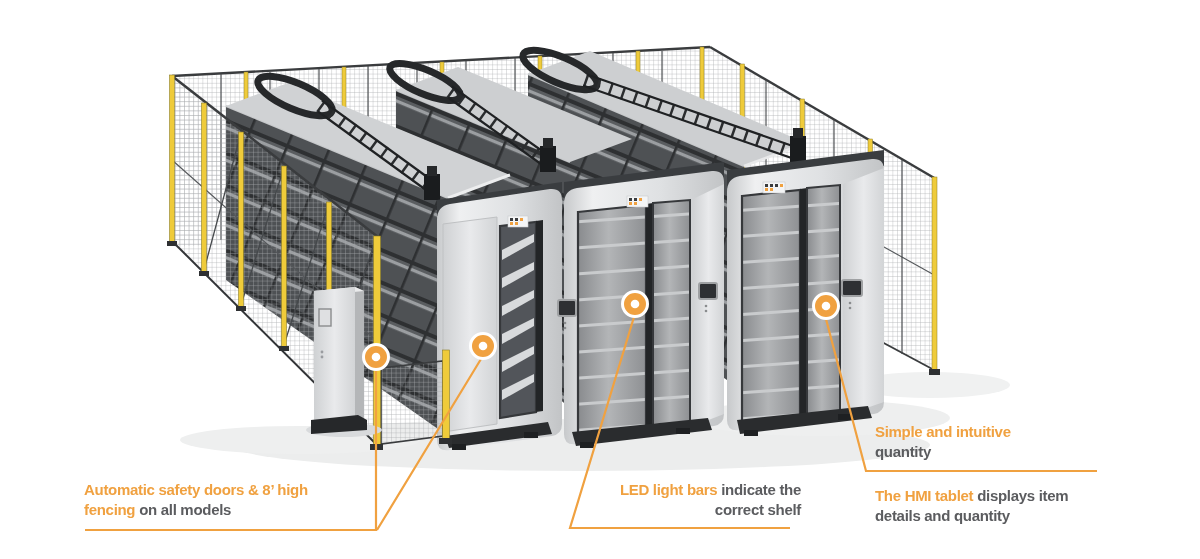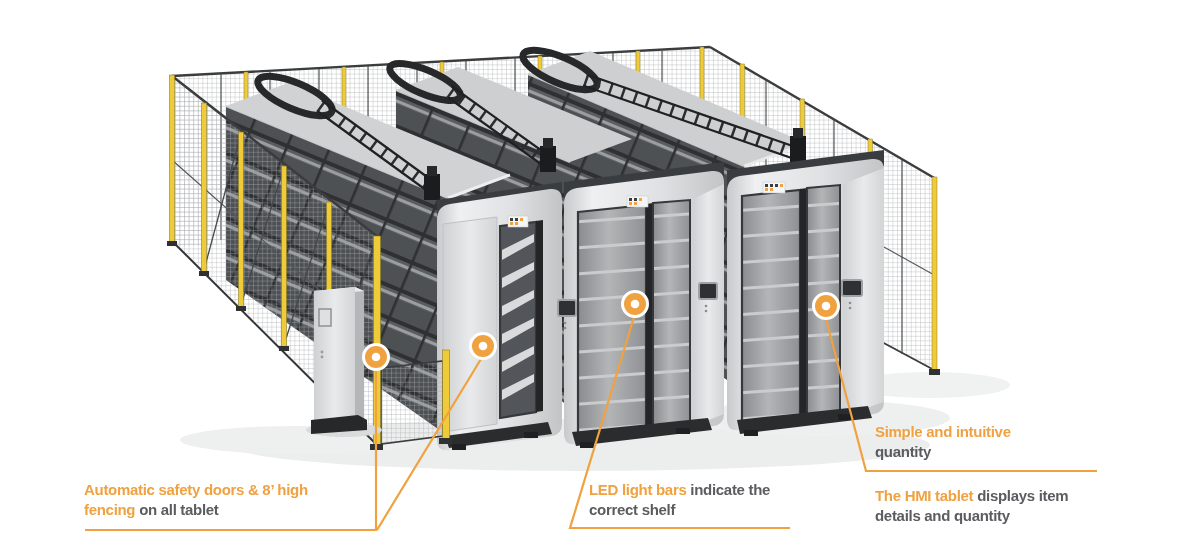--- a/index.html
+++ b/index.html
@@ -297,20 +297,20 @@
       <circle cx="635" cy="304" r="12.5" fill="#f0a140" stroke="#ffffff" stroke-width="3"></circle>
       <circle cx="635" cy="304" r="4.3" fill="#ffffff"></circle>
     </g>
     <g>
       <circle cx="826" cy="306" r="12.5" fill="#f0a140" stroke="#ffffff" stroke-width="3"></circle>
       <circle cx="826" cy="306" r="4.3" fill="#ffffff"></circle>
     </g>
   </g>
 </svg>
 
-<div class="callout-text" style="left:84px;top:480px;width:262px;"><span class="hl">Automatic safety doors &amp; 8’ high fencing</span> <span>on all tablet</span></div>
-
-<div class="callout-text" style="left:589px;top:480px;width:212px;"><span class="hl">LED light bars</span> <span>indicate the correct shelf</span></div>
+<div class="callout-text" style="left:84px;top:480px;width:262px;"><span class="hl">Automatic safety doors &amp; 8’ high fencing</span> <span>on all models</span></div>
+
+<div class="callout-text" style="left:589px;top:480px;width:212px;text-align:right;"><span class="hl">LED light bars</span> <span>indicate the correct shelf</span></div>
 
 <div class="callout-text" style="left:875px;top:422px;width:162px;"><span class="hl">Simple and intuitive</span> <span>quantity</span></div>
 
 <div class="callout-text" style="left:875px;top:486px;width:226px;"><span class="hl">The HMI tablet</span> <span>displays item details and quantity</span></div>
 </div>
 
 </body></html>

